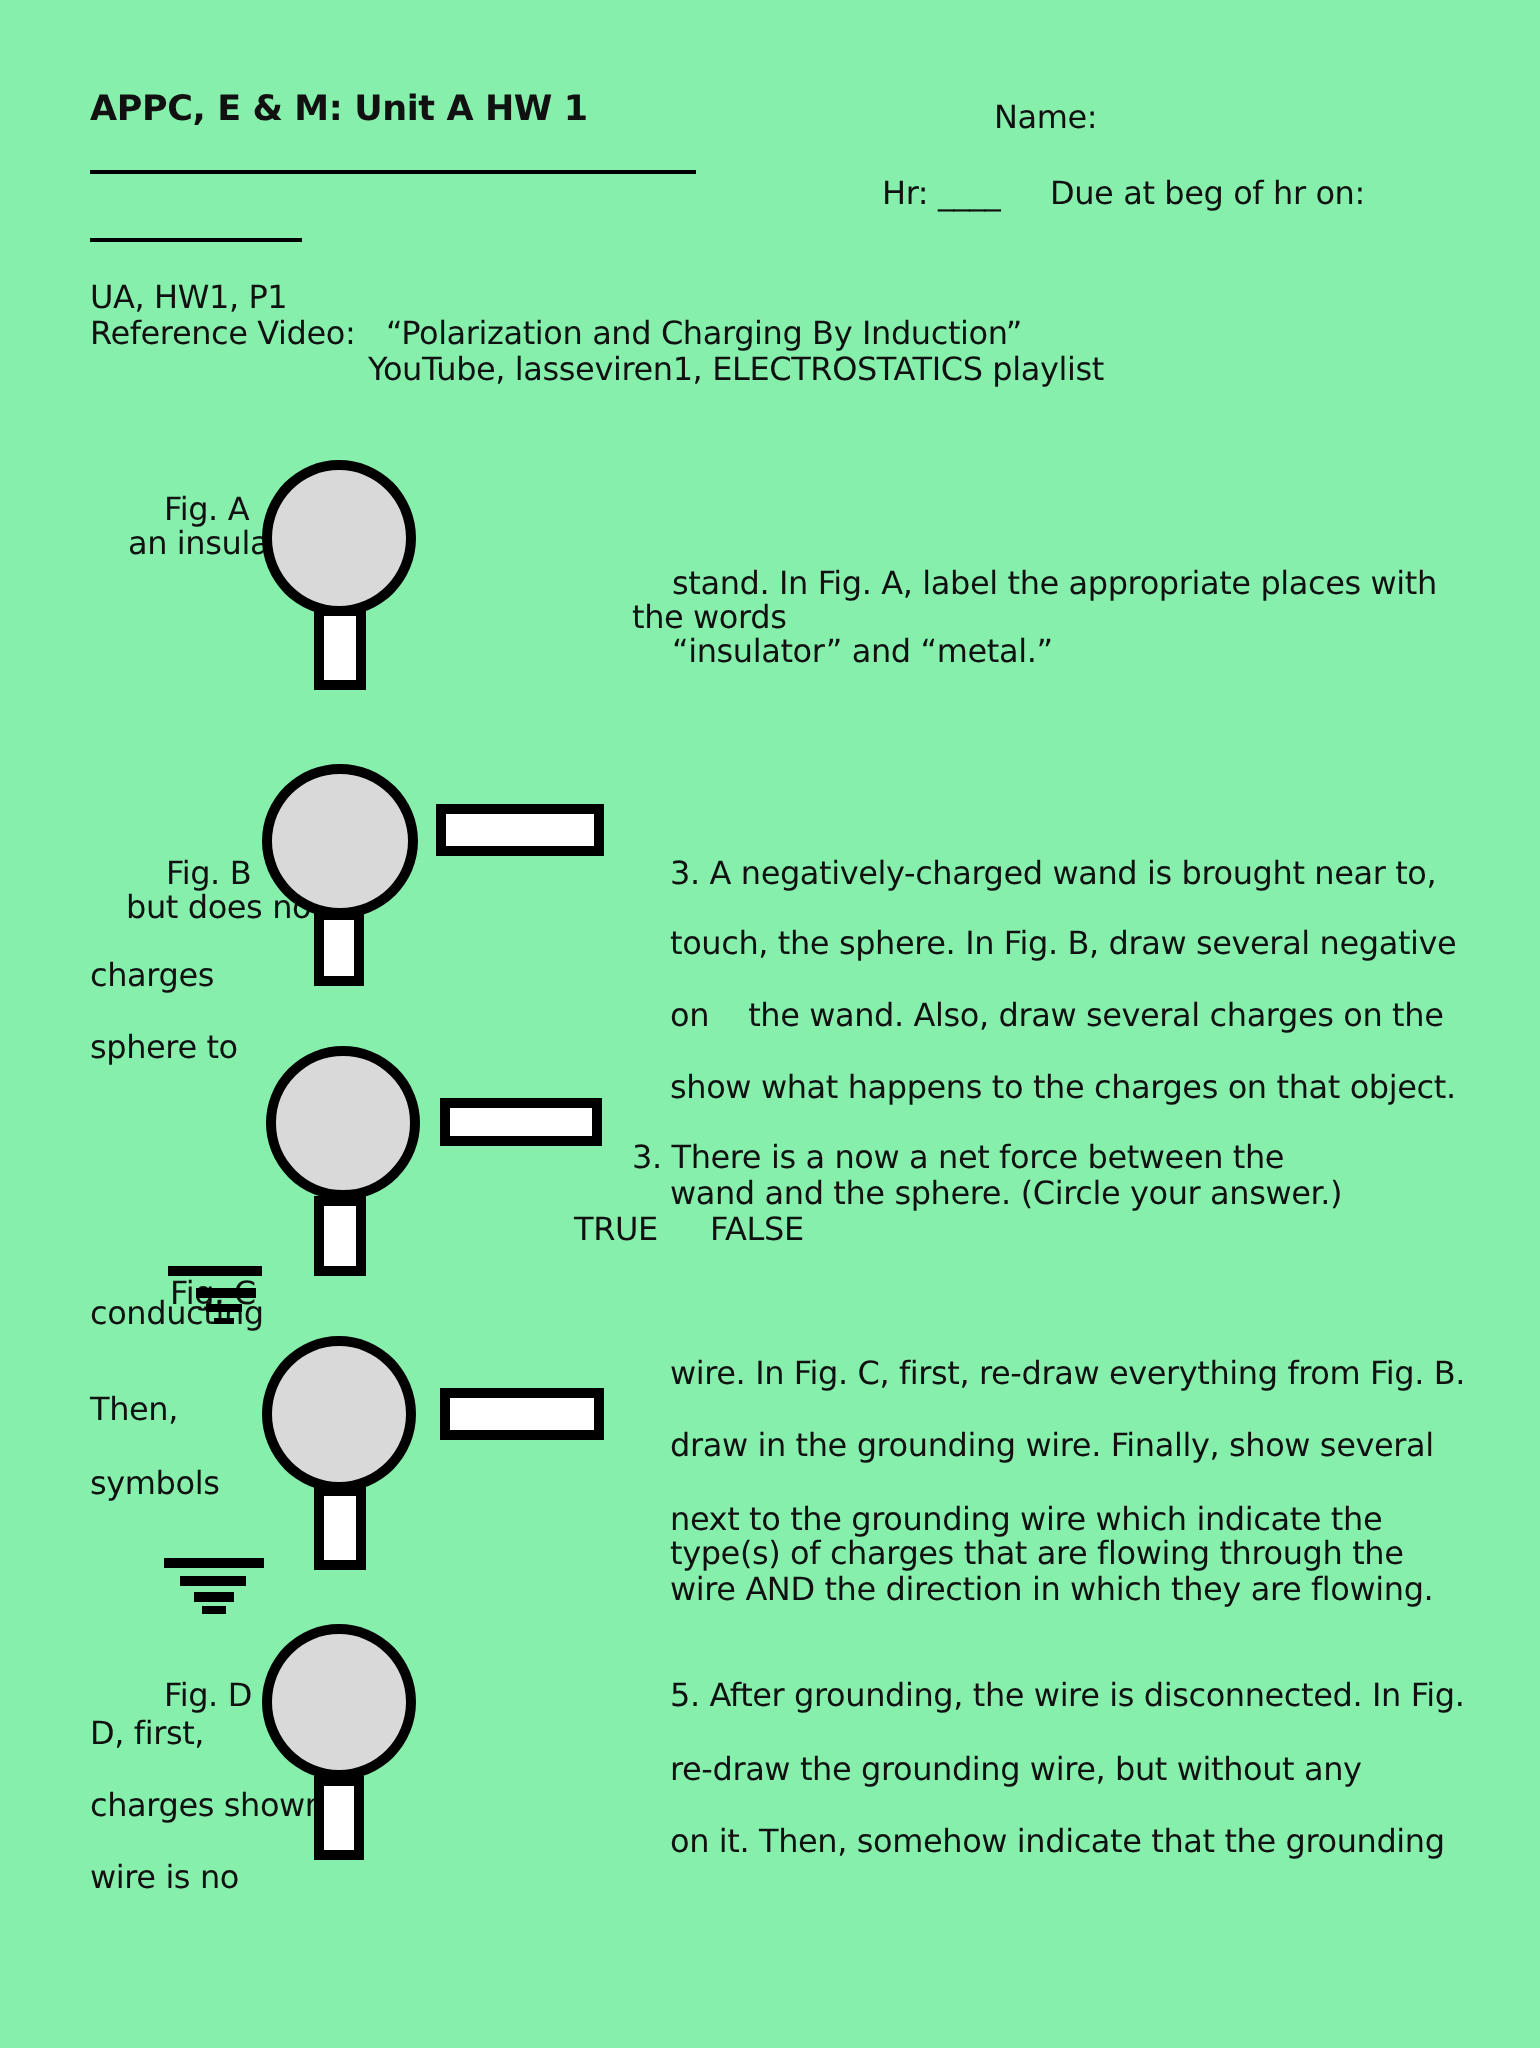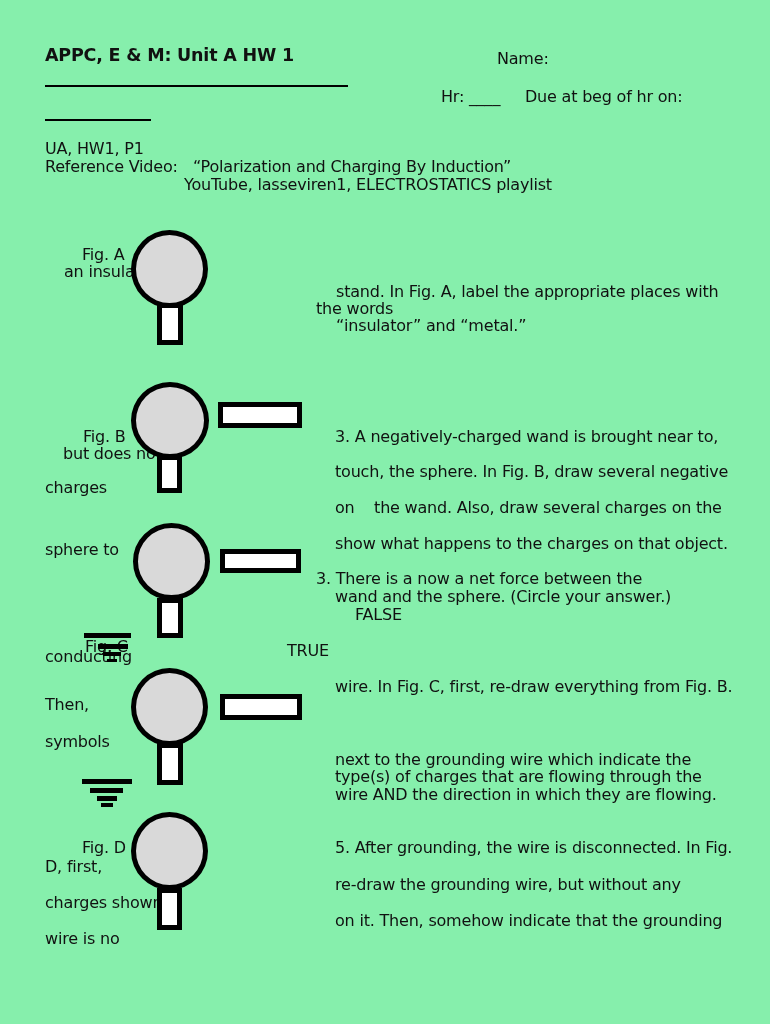--- a/index.html
+++ b/index.html
@@ -47,40 +47,40 @@
 
   
   <div class="t" style="left:336px;top:283px;">stand. In Fig. A, label the appropriate places with</div>
   <div class="t" style="left:316px;top:300px;">the words</div>
   <div class="t" style="left:336px;top:317px;">“insulator” and “metal.”</div>
 
   
   <div class="t" style="left:83px;top:428px;">Fig. B</div>
   <div class="t" style="left:63px;top:445px;">but does no</div>
   <div class="t" style="left:45px;top:479px;">charges</div>
-  <div class="t" style="left:45px;top:541px;text-align:center;">sphere to</div>
+  <div class="t" style="left:45px;top:515px;text-align:center;">sphere to</div>
   <div class="stand" style="left:157px;top:455px;width:25px;height:38px;"></div>
   <div class="sphere" style="left:131px;top:382px;width:78px;height:77px;background:#d9d9d9;"></div>
   <div class="wand" style="left:218px;top:402px;width:84px;height:26px;"></div>
 
   
   <div class="t" style="left:335px;top:428px;">3. A negatively-charged wand is brought near to,</div>
   <div class="t" style="left:335px;top:499px;">on    the wand. Also, draw several charges on the</div>
   <div class="t" style="left:335px;top:463px;">touch, the sphere. In Fig. B, draw several negative</div>
   <div class="t" style="left:335px;top:535px;">show what happens to the charges on that object.</div>
 
   
   <div class="stand" style="left:157px;top:598px;width:26px;height:40px;"></div>
   <div class="sphere" style="left:133px;top:523px;width:77px;height:77px;background:#d9d9d9;"></div>
   <div class="wand" style="left:220px;top:549px;width:81px;height:24px;"></div>
 
   
   <div class="t" style="left:316px;top:570px;">3. There is a now a net force between the</div>
   <div class="t" style="left:335px;top:588px;">wand and the sphere. (Circle your answer.)</div>
-  <div class="t" style="left:287px;top:606px;margin-top:36px;">TRUE</div>
+  <div class="t" style="left:287px;top:606px;">TRUE</div>
   <div class="t" style="left:355px;top:606px;">FALSE</div>
 
   
   <div class="t" style="left:85px;top:638px;">Fig. C</div>
   
   <span>
     <div class="gbar" style="left:84px;top:633px;width:47px;height:5px;"></div>
     <div class="gbar" style="left:98px;top:644px;width:30px;height:5px;"></div>
     <div class="gbar" style="left:103px;top:652px;width:18px;height:4px;"></div>
     <div class="gbar" style="left:107px;top:659px;width:10px;height:3px;"></div>
@@ -94,20 +94,21 @@
   
   <span>
     <div class="gbar" style="left:82px;top:779px;width:50px;height:5px;"></div>
     <div class="gbar" style="left:90px;top:788px;width:33px;height:5px;"></div>
     <div class="gbar" style="left:97px;top:796px;width:20px;height:5px;"></div>
     <div class="gbar" style="left:101px;top:803px;width:12px;height:4px;"></div>
   </span>
 
   
   <div class="t" style="left:335px;top:678px;">wire. In Fig. C, first, re-draw everything from Fig. B.</div>
+  <div class="t" style="left:335px;top:714px;">draw in the grounding wire. Finally, show several</div>
   <div class="t" style="left:335px;top:751px;">next to the grounding wire which indicate the</div>
   <div class="t" style="left:335px;top:768px;">type(s) of charges that are flowing through the</div>
   <div class="t" style="left:335px;top:786px;">wire AND the direction in which they are flowing.</div>
 
   
   <div class="t" style="left:82px;top:839px;">Fig. D</div>
   <div class="t" style="left:45px;top:858px;">D, first,</div>
   <div class="t" style="left:45px;top:894px;">charges shown</div>
   <div class="t" style="left:45px;top:930px;">wire is no</div>
   <div class="stand" style="left:157px;top:888px;width:25px;height:42px;"></div>

